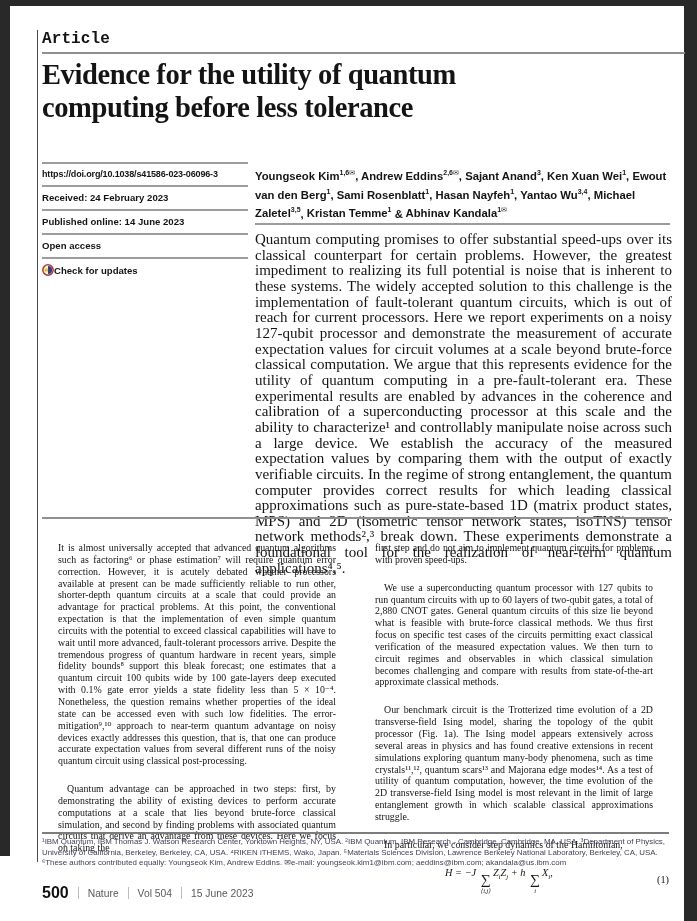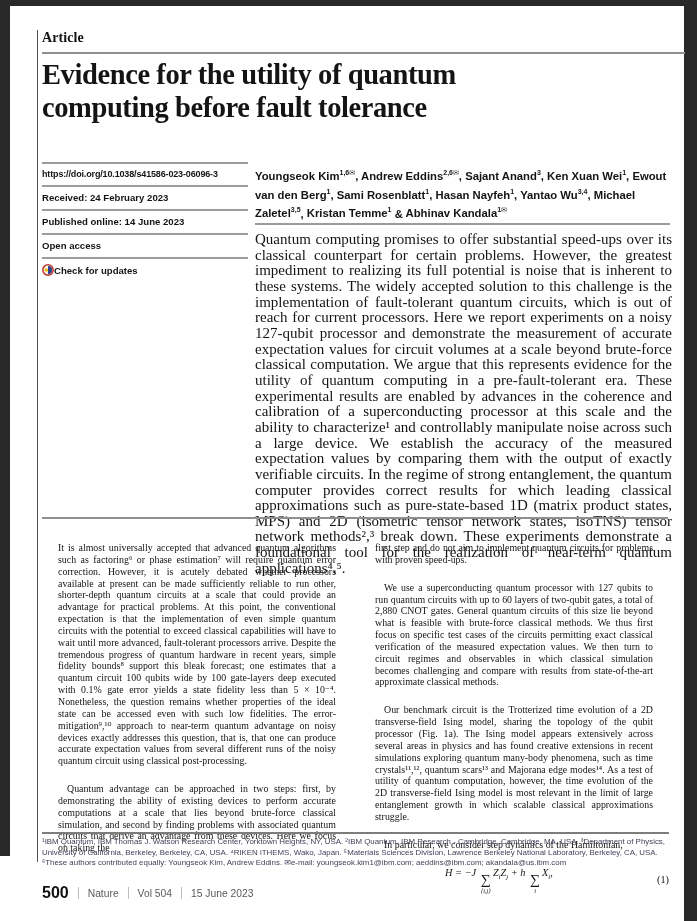--- a/index.html
+++ b/index.html
@@ -7,22 +7,22 @@
     width:697px;height:921px;position:relative;background:#ffffff;
     font-family:"Liberation Sans","DejaVu Sans",sans-serif;color:#141414;
     overflow:hidden;
   }
   
   .bar-top{position:absolute;left:0;top:0;width:697px;height:6px;background:var(--frame,#292929);}
   .bar-left{position:absolute;left:0;top:0;width:10px;height:856px;background:var(--frame,#292929);}
   .bar-right{position:absolute;left:684px;top:0;width:13px;height:921px;background:var(--frame,#292929);}
   .vrule{position:absolute;left:37px;top:30px;width:1px;height:832px;background:#4f4f4f;}
 
-  .kicker{position:absolute;left:42px;top:30px;font-family:Liberation Serif, serif;
-    font-weight:bold;font-size:14px;letter-spacing:.1px;}
+  .kicker{position:absolute;left:42px;top:30px;font-family:Liberation Mono, monospace;
+    font-weight:bold;font-size:16px;letter-spacing:.1px;}
   .kicker-rule{position:absolute;left:42px;top:52px;width:643px;height:2px;background:var(--rule,#8f8f8f);}
   .title{position:absolute;left:42px;top:58px;width:520px;
     font-family:"Liberation Serif","DejaVu Serif",serif;font-weight:bold;
     font-size:28.5px;line-height:33px;letter-spacing:-0.4px;}
 
   
   .meta{position:absolute;left:42px;top:162px;width:206px;}
   .meta-row{border-top:2px solid #9c9c9c;padding:5px 0 6px;font-weight:bold;font-size:9.6px;white-space:nowrap;}
   .meta-row.doi{font-size:9.0px;letter-spacing:-0.15px;}
   .meta-row.check{display:flex;align-items:center;}
@@ -73,21 +73,21 @@
 </head>
 <body>
 
 <div class="bar-top"></div>
 <div class="bar-left"></div>
 <div class="bar-right"></div>
 <div class="vrule"></div>
 
 <div class="kicker">Article</div>
 <div class="kicker-rule"></div>
-<h1 class="title" style="margin:0;">Evidence for the utility of quantum computing before fault tolerance</h1>
+<h1 class="title" style="margin:0;">Evidence for the utility of quantum computing before less tolerance</h1>
 
 <div class="meta">
   <div class="meta-row doi">https://doi.org/10.1038/s41586-023-06096-3</div>
   <div class="meta-row">Received: 24 February 2023</div>
   <div class="meta-row">Published online: 14 June 2023</div>
   <div class="meta-row">Open access</div>
   <div class="meta-row check">
     <svg class="cross-icon" viewBox="0 0 20 20">
       <circle cx="10" cy="10" r="8.6" fill="#ffffff" stroke="#c0392b" stroke-width="2.6"></circle>
       <path d="M10 3.2 a6.8 6.8 0 0 1 0 13.6 z" fill="#2c3e8c"></path>

